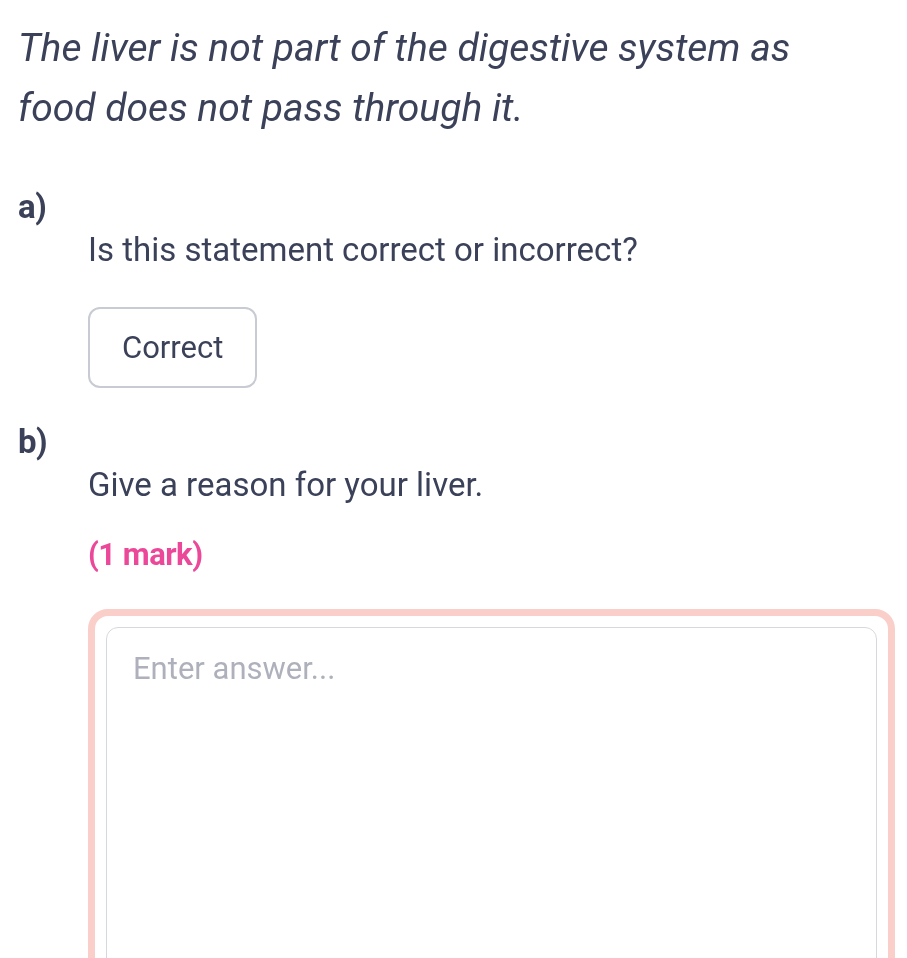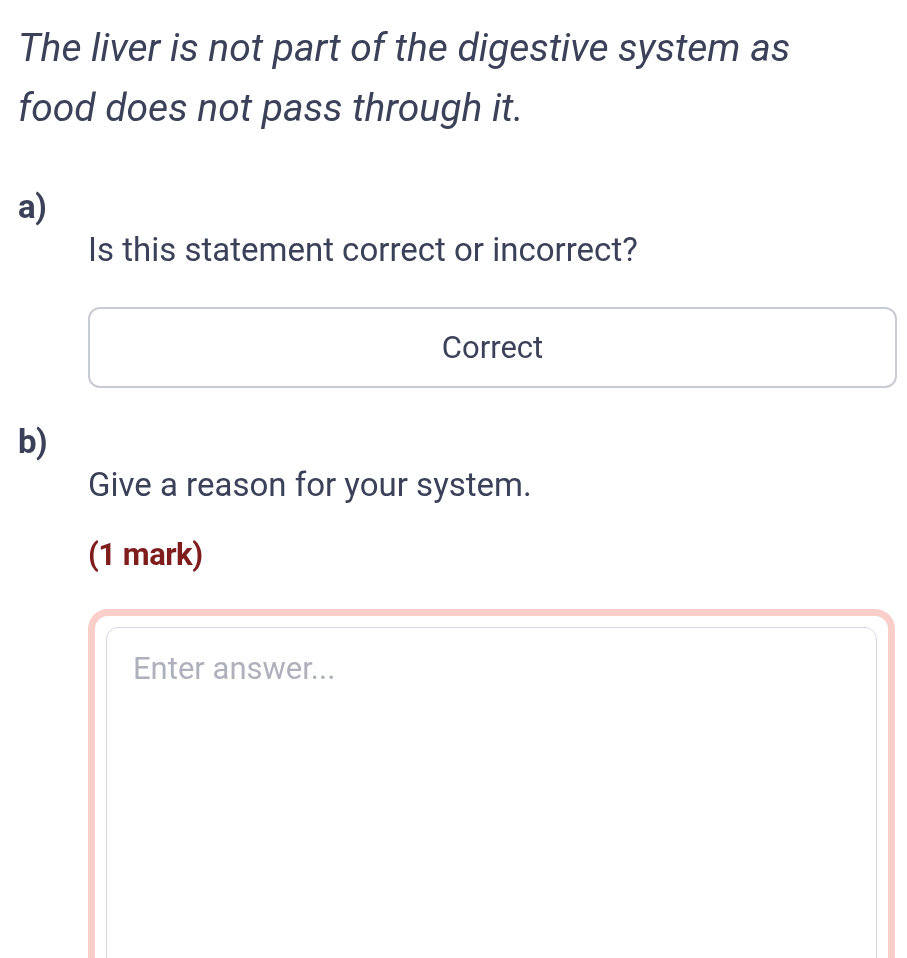--- a/index.html
+++ b/index.html
@@ -42,37 +42,36 @@
     .part-question {
       font-size: 33px;
       color: #3a4159;
       line-height: 1.4;
       margin-top: 40px;
     }
     .options {
       display: flex;
       gap: 6px;
       margin-top: 34px;
-      flex-direction: column;
     }
     .option-button {
       background: #ffffff;
       border: 2px solid #c8cbd3;
       border-radius: 12px;
       padding: 20px 32px;
       font-size: 31px;
       color: #3a4159;
       cursor: pointer;
       font-family: inherit;
       line-height: 1.2;
     }
     .marks {
       font-weight: 700;
       font-size: 31px;
-      color: #7f1d1d;
+      color: #ec4899;
       margin-top: 28px;
       letter-spacing: -0.5px;
     }
     .answer-wrap {
       margin-top: 36px;
       padding-left: 70px;
       padding-right: 2px;
     }
     .answer-glow {
       border: 7px solid #fbcfc9;
@@ -108,21 +107,21 @@
     <div class="part-question">Is this statement correct or incorrect?</div>
     <div class="options">
       <button class="option-button">Correct</button>
     </div>
   </div>
 </div>
 
 <div class="part">
   <div class="part-label">b)</div>
   <div class="part-body">
-    <div class="part-question">Give a reason for your system.</div>
+    <div class="part-question">Give a reason for your liver.</div>
     <div class="marks">(1 mark)</div>
   </div>
 </div>
 
 <div class="answer-wrap">
   <div class="answer-glow">
     <textarea class="answer-box" placeholder="Enter answer..." style=""></textarea>
   </div>
 </div>
 

